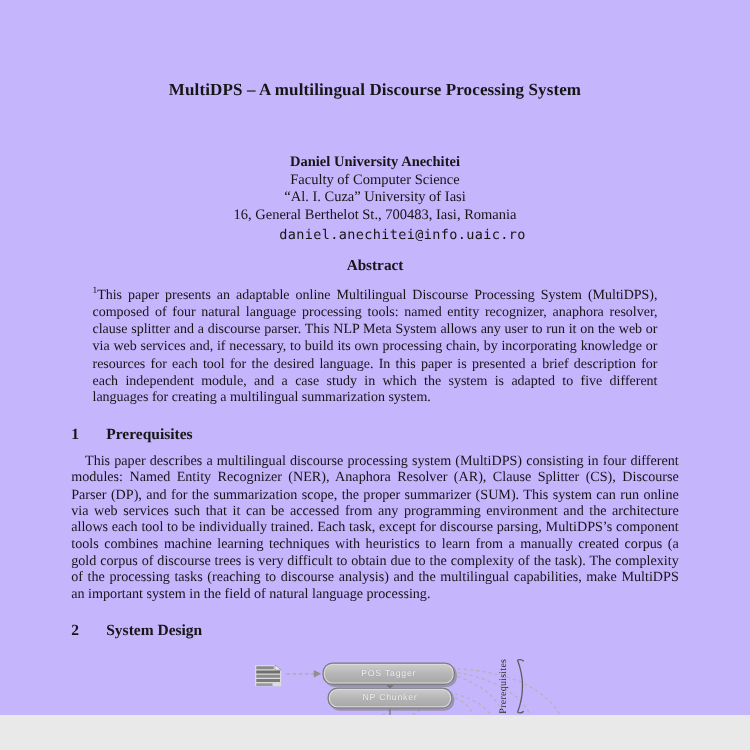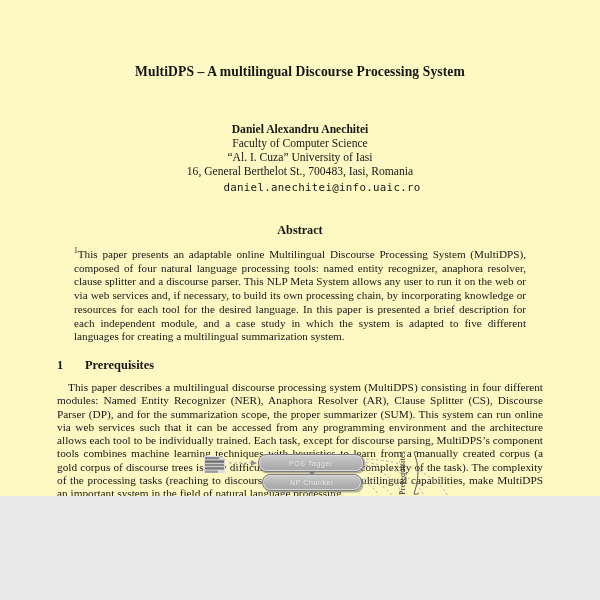--- a/index.html
+++ b/index.html
@@ -1,32 +1,32 @@
 <!DOCTYPE html>
 <html><head>
 <meta charset="utf-8">
 <style>
   html,body { margin:0; padding:0; background:#e9e9e9; }
   .page {
-    position:relative; width:600px; height:496px; margin:0 auto;
-    background:#fef9c3; overflow:hidden;
+    position:relative; width:600px; height:572px; margin:0 auto;
+    background:#c4b5fd; overflow:hidden;
     font-family:"Liberation Serif", serif; color:#161616;
     -webkit-font-smoothing:antialiased;
   }
   .title {
     margin-top:64px; text-align:center;
     font-size:13.6px; font-weight:bold; letter-spacing:.1px;
   }
   .author-block { margin-top:43px; text-align:center; font-size:11.6px; line-height:14px; }
   .author-name { font-weight:bold; }
   .email {
     font-family:"DejaVu Sans Mono", monospace;
     font-size:10.8px; letter-spacing:.3px; margin-top:2px;padding-left:44px;
   }
-  .abstract-heading { margin-top:28px; text-align:center; font-size:12.2px; font-weight:bold; }
+  .abstract-heading { margin-top:10px; text-align:center; font-size:12.2px; font-weight:bold; }
   .abstract-text {
     width:452px; margin:10px auto 0 auto;
     font-size:11.2px; line-height:13.7px; text-align:justify;
   }
   .abstract-text sup { font-size:7.5px; line-height:0; }
   .section-head {
     display:flex; margin:14px 57px 0 57px;
     font-size:12.4px; font-weight:bold;
   }
   .section-head .sec-num { width:28px; flex:0 0 28px; }
@@ -65,21 +65,21 @@
   }
 </style>
 </head>
 <body>
 
 <div class="page">
 
   <div class="title">MultiDPS – A multilingual Discourse Processing System</div>
 
   <div class="author-block">
-    <div class="author-name">Daniel Alexandru Anechitei</div>
+    <div class="author-name">Daniel University Anechitei</div>
     <div>Faculty of Computer Science</div>
     <div>“Al. I. Cuza” University of Iasi</div>
     <div>16, General Berthelot St., 700483, Iasi, Romania</div>
     <div class="email">daniel.anechitei@info.uaic.ro</div>
   </div>
 
   <div class="abstract-heading">Abstract</div>
   <div class="abstract-text"><sup>1</sup><span>This paper presents an adaptable online Multilingual Discourse Processing System (MultiDPS), composed of four natural language processing tools: named entity recognizer, anaphora resolver, clause splitter and a discourse parser. This NLP Meta System allows any user to run it on the web or via web services and, if necessary, to build its own processing chain, by incorporating knowledge or resources for each tool for the desired language. In this paper is presented a brief description for each independent module, and a case study in which the system is adapted to five different languages for creating a multilingual summarization system.</span></div>
 
   <div class="section-head">

